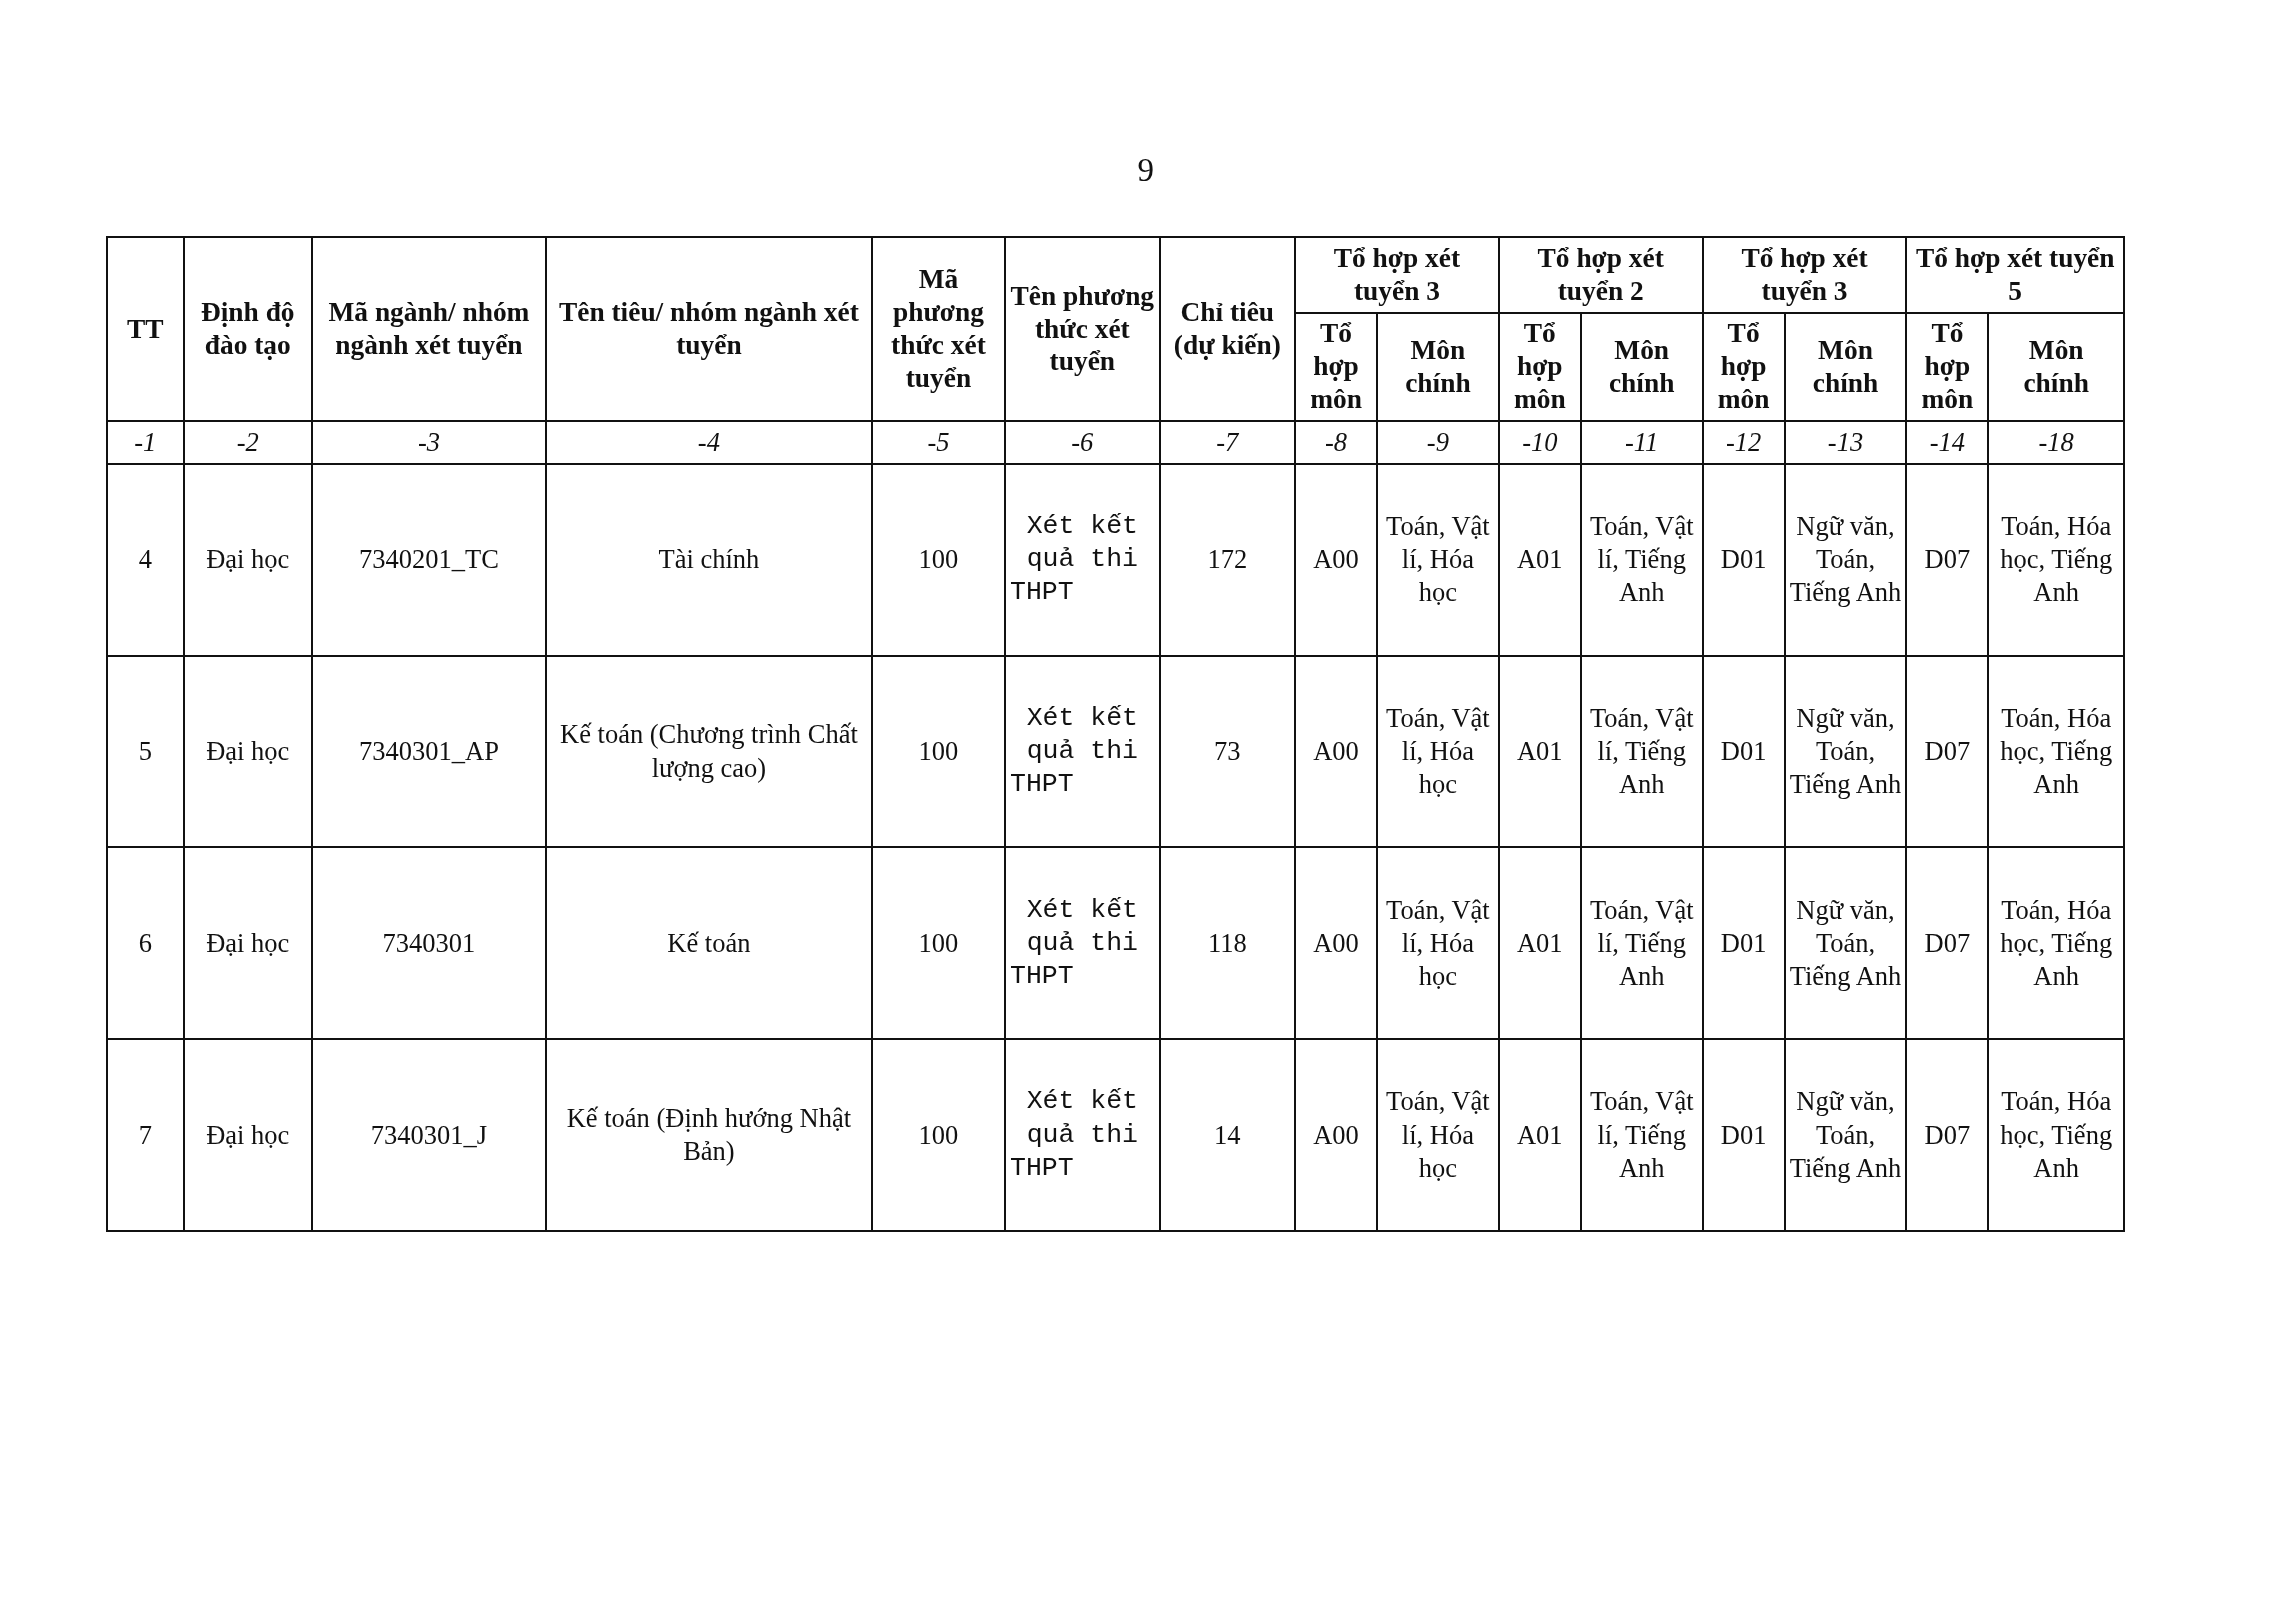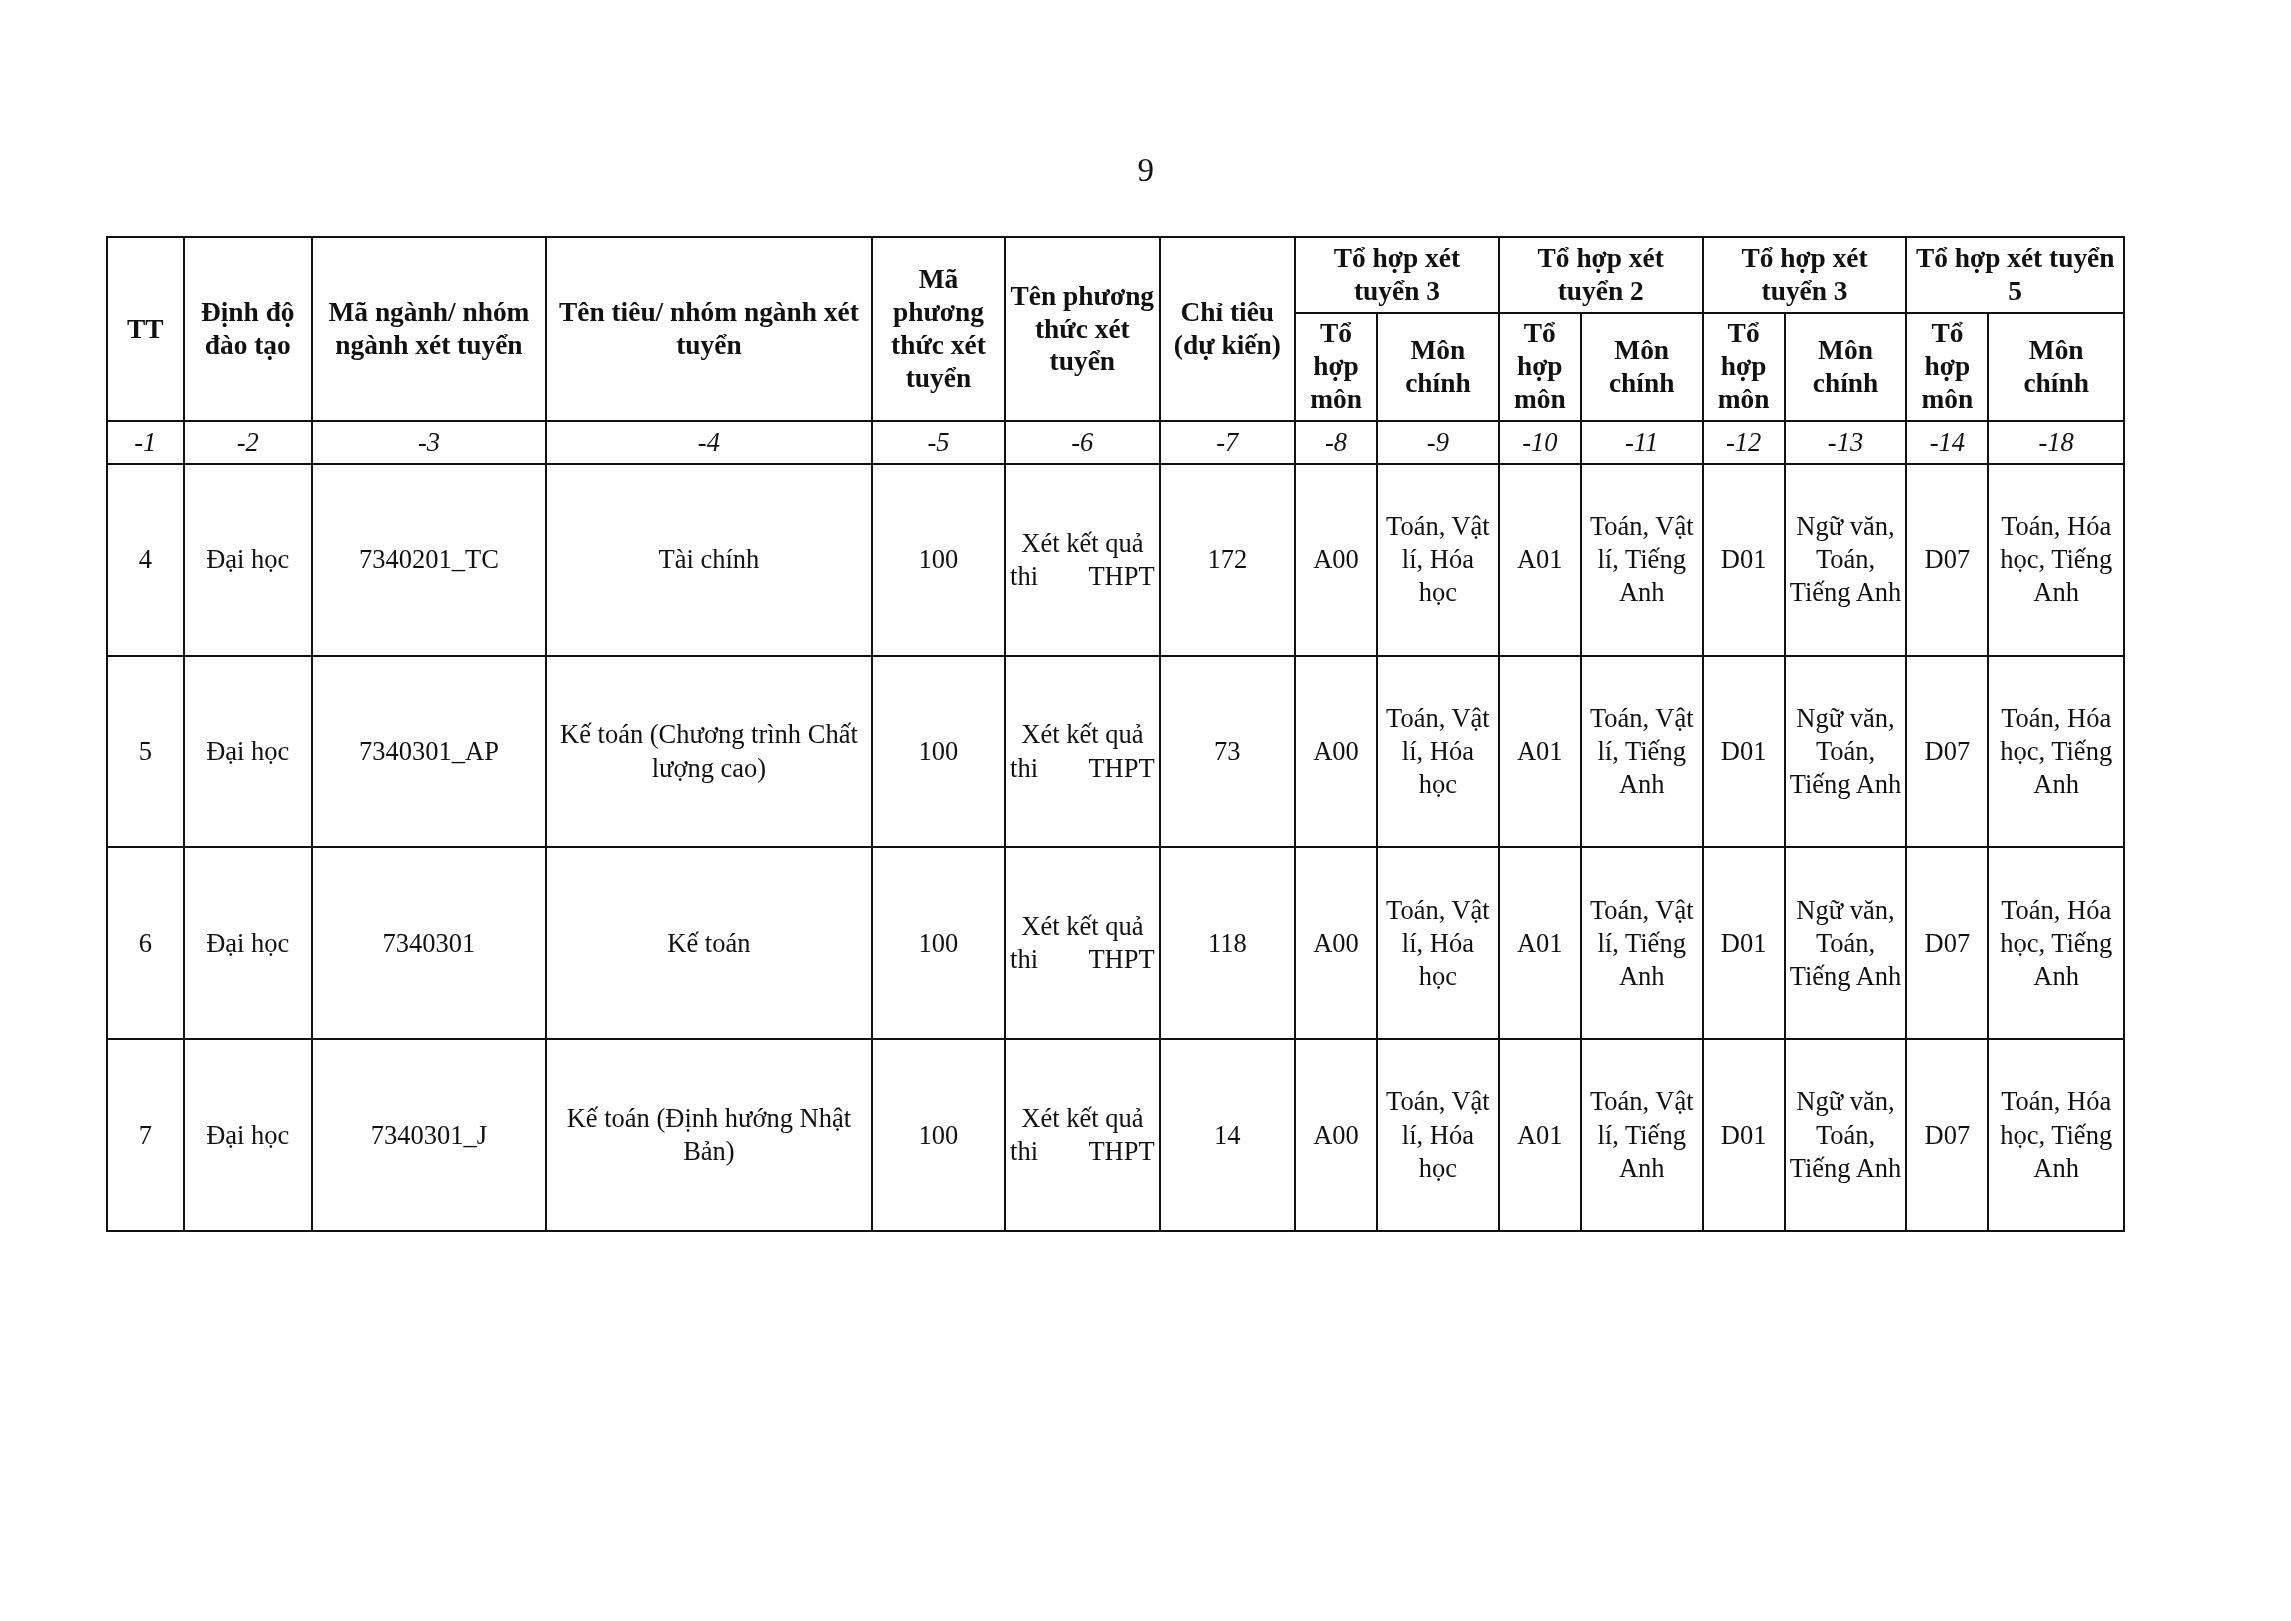--- a/index.html
+++ b/index.html
@@ -60,20 +60,21 @@
     padding-left: 13.7px;
     margin-top: 14px;
   }
   .cell-method {
     text-align: justify;
     text-align-last: justify;
     padding-left: 11.8px;
     padding-right: 11.8px;
     font-size: 26.5px;
     line-height: 1.35;
+    font-family: Liberation Mono, monospace;
   }
   .row-body td {
     height: 182px;
   }
   .small-stack {
     font-size: 26.5px;
     line-height: 1.3;
     margin-left: 35px;
   }
   

